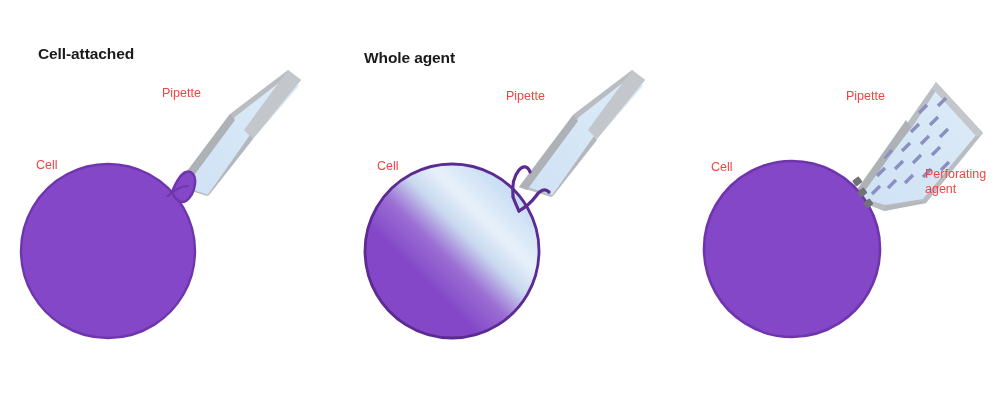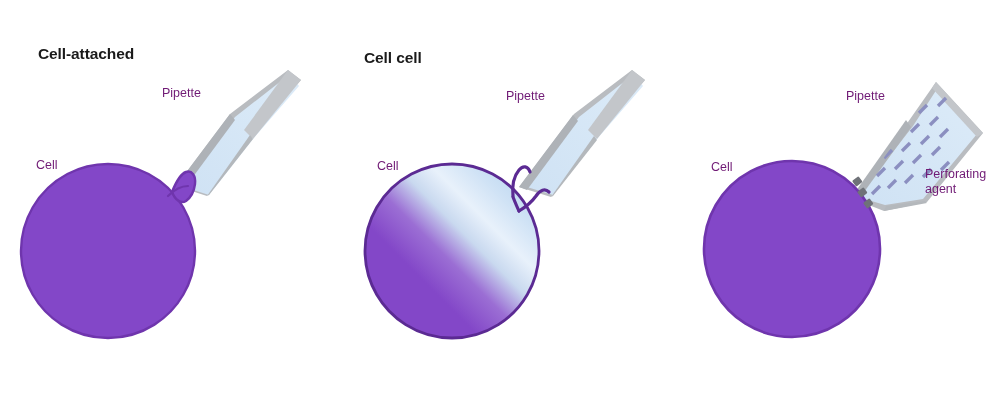--- a/index.html
+++ b/index.html
@@ -29,21 +29,21 @@
     font-size: 15.5px;
     color: #1a1a1a;
     white-space: nowrap;
     letter-spacing: -0.1px;
   }
   .ann-label {
     position: absolute;
     font-family: "Liberation Sans", sans-serif;
     font-weight: normal;
     font-size: 12.5px;
-    color: #701a75;
+    color: #ef4444;
     white-space: nowrap;
     line-height: 15px;
   }
   .ann-label.two-line {
     white-space: normal;
     width: 82px;
   }
   svg.panel-art {
     position: absolute;
     left: 0;
@@ -171,21 +171,21 @@
         <rect x="858" y="189" width="8" height="7" rx="1.2" transform="rotate(-38 862 192)"></rect>
         <rect x="864" y="200" width="8" height="7" rx="1.2" transform="rotate(-38 868 203)"></rect>
       </g>
     </g>
   </svg>
 
   <div class="panel-title" style="left:38px; top:45px;">Cell-attached</div>
   <div class="ann-label" style="left:36px; top:158px;">Cell</div>
   <div class="ann-label" style="left:162px; top:86px;">Pipette</div>
 
-  <div class="panel-title" style="left:364px; top:49px;">Cell cell</div>
+  <div class="panel-title" style="left:364px; top:49px;">Whole agent</div>
   <div class="ann-label" style="left:377px; top:159px;">Cell</div>
   <div class="ann-label" style="left:506px; top:89px;">Pipette</div>
 
   <div class="ann-label" style="left:711px; top:160px;">Cell</div>
   <div class="ann-label" style="left:846px; top:89px;">Pipette</div>
   <div class="ann-label two-line" style="left:925px; top:167px;">Perforating agent</div>
 
 </div>
 
 </body></html>

